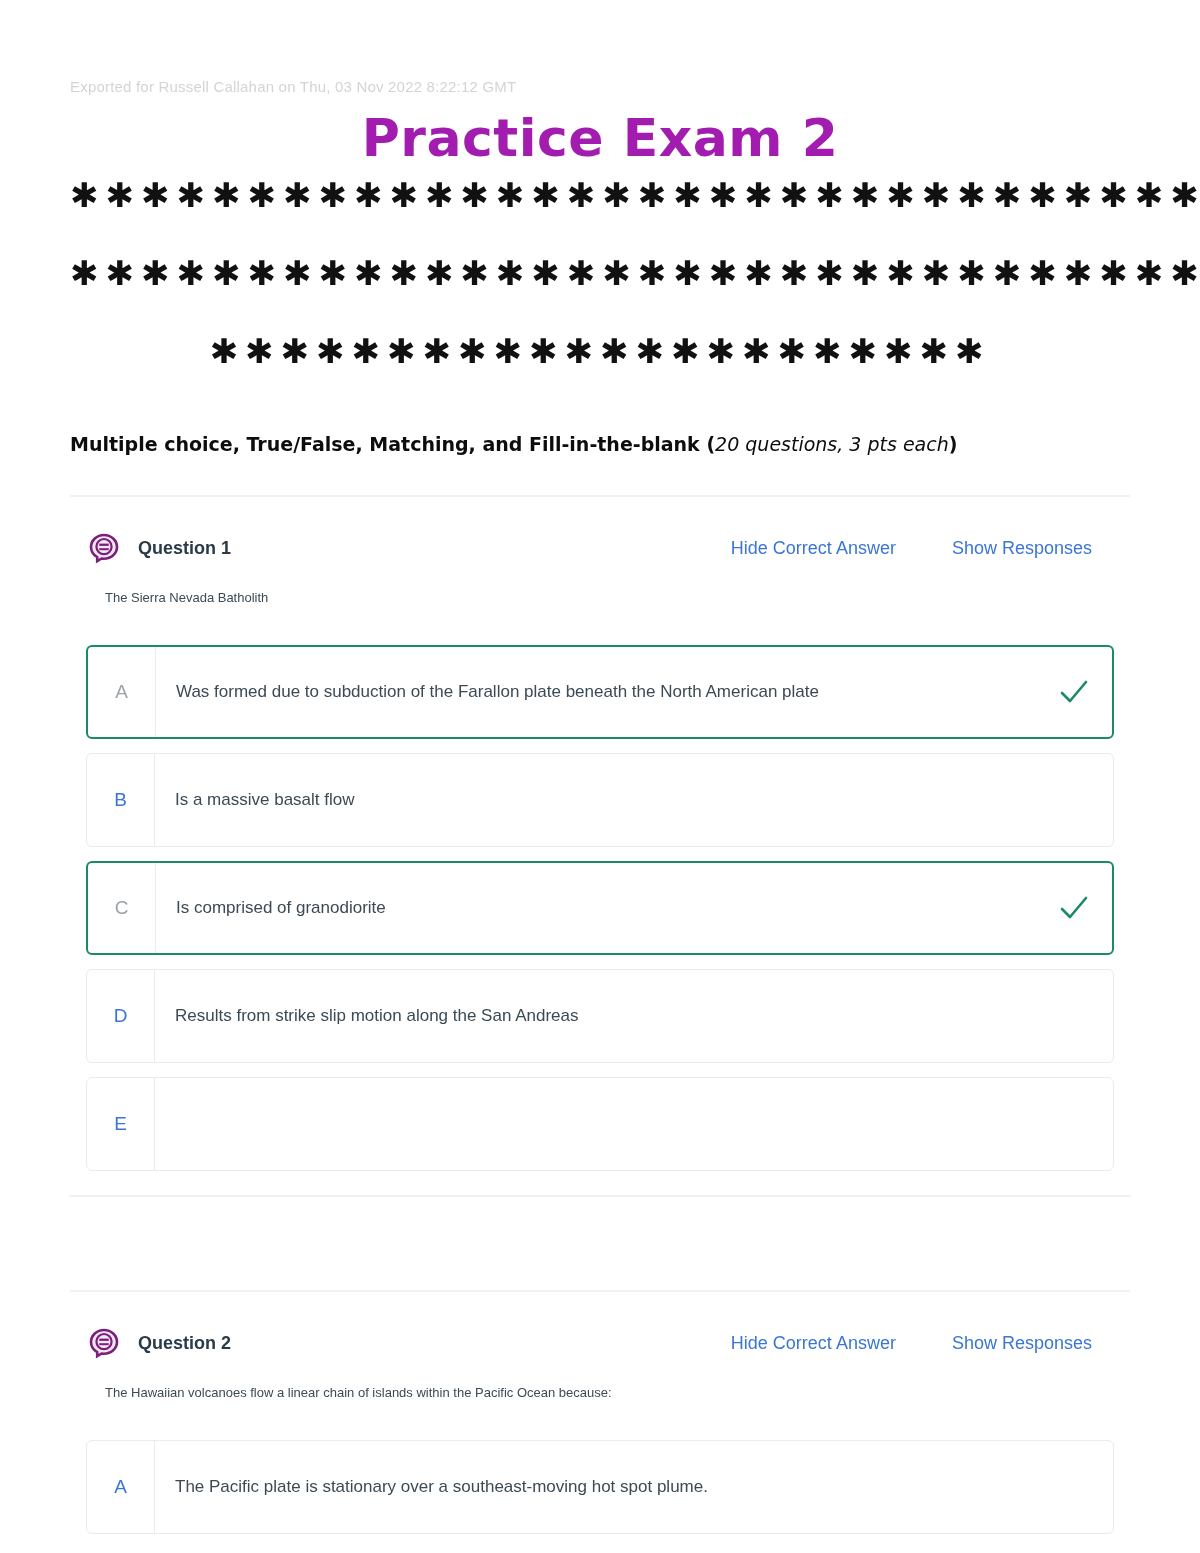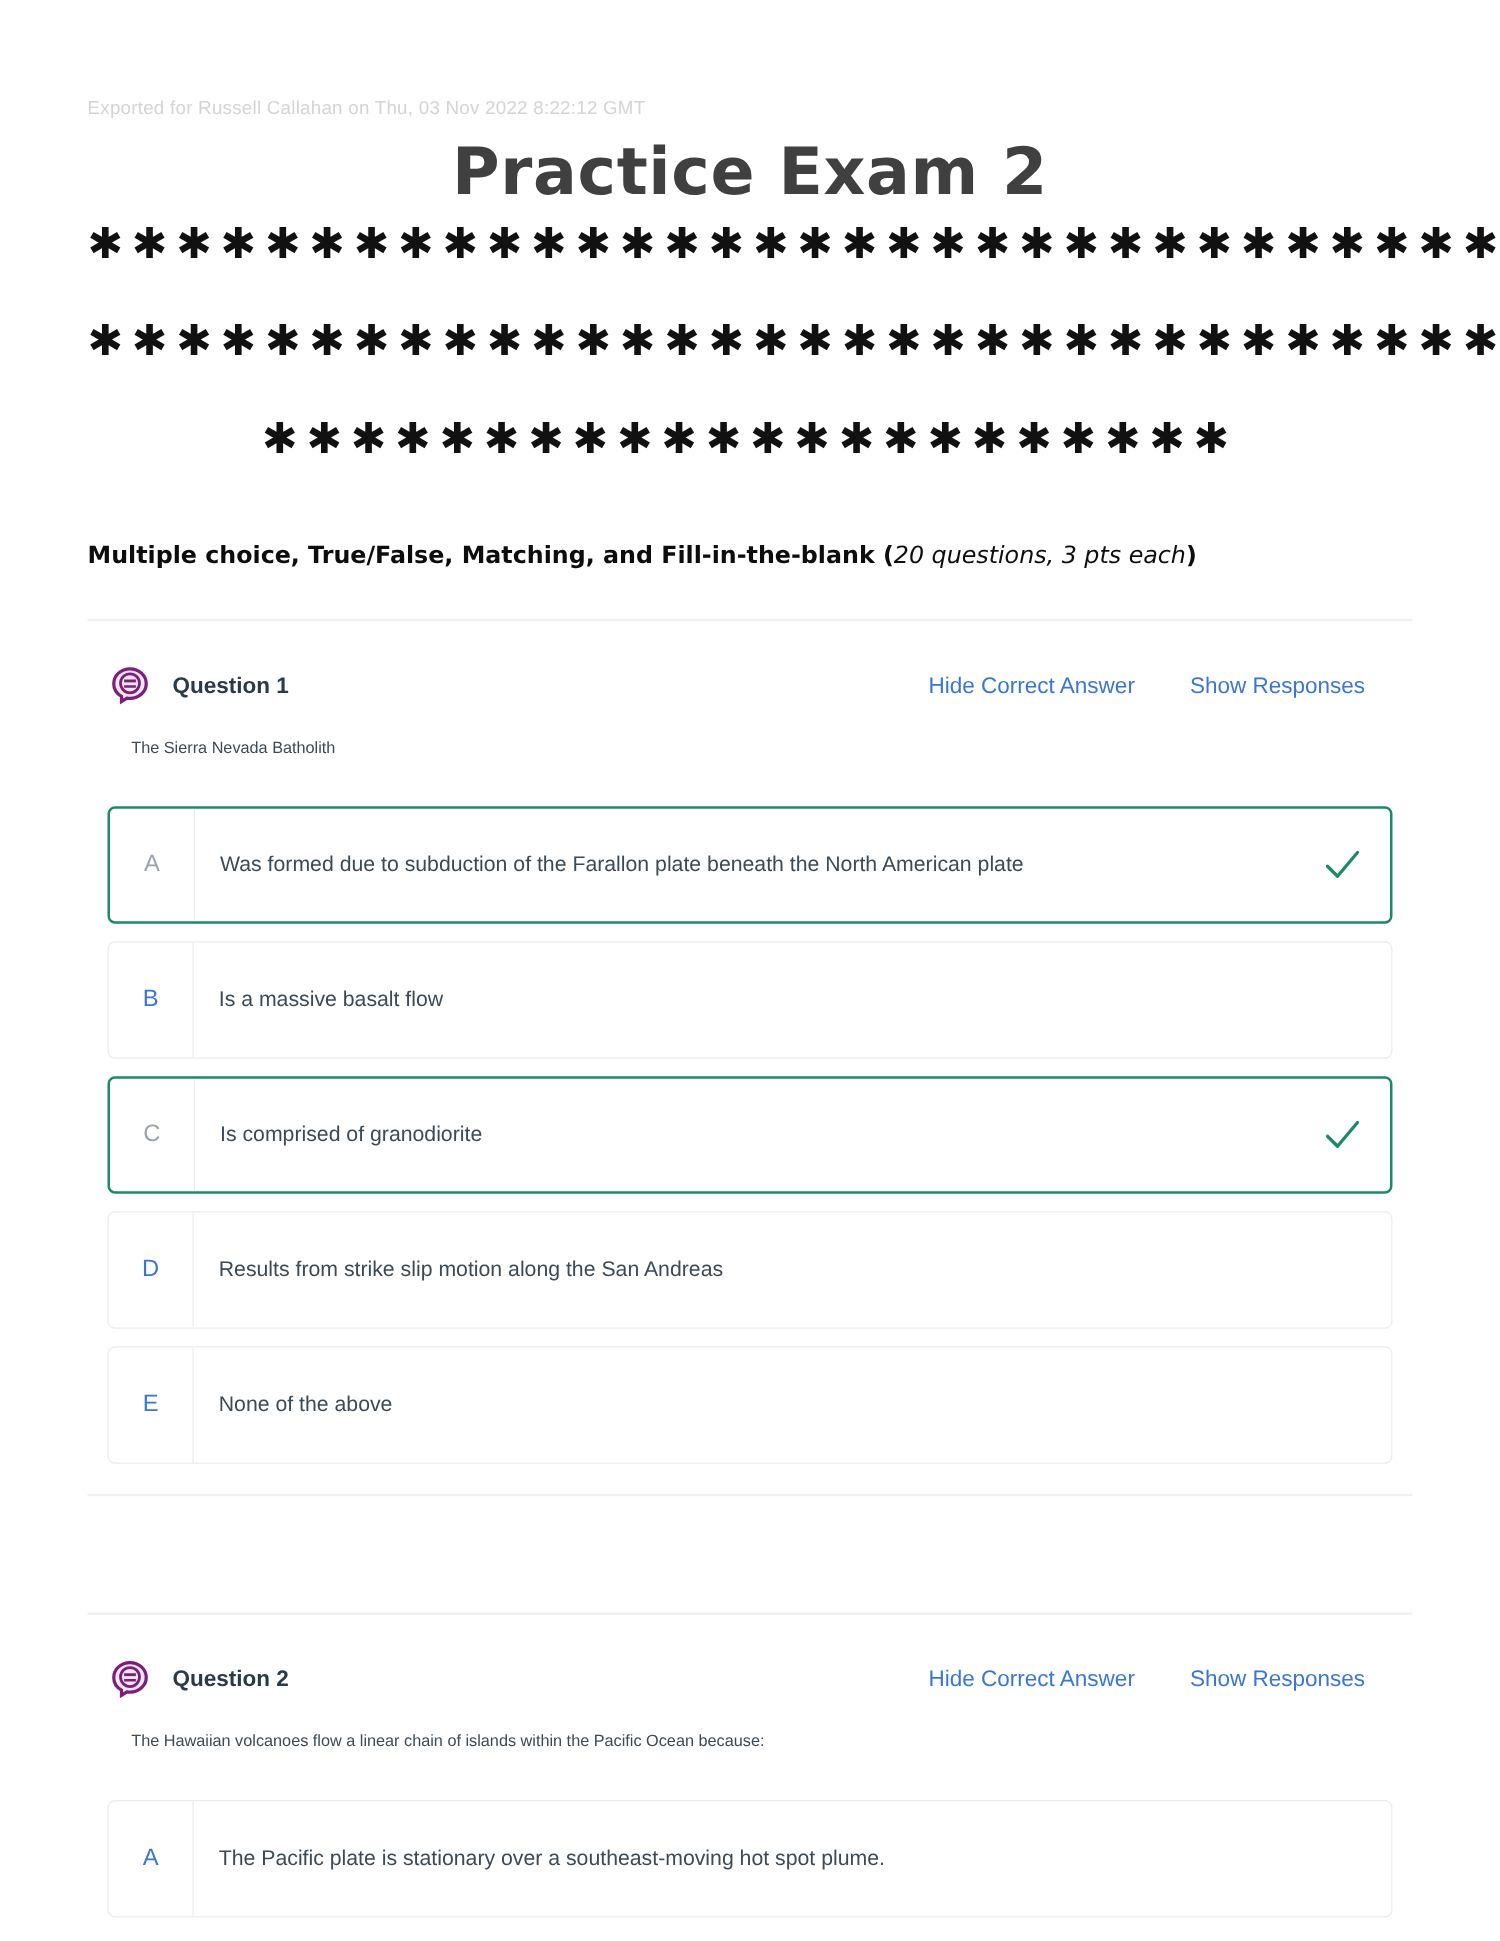--- a/index.html
+++ b/index.html
@@ -32,21 +32,21 @@
 
   
   .exam-title {
     position: absolute;
     top: 108px;
     left: 0;
     width: 1200px;
     text-align: center;
     font-size: 52px;
     font-weight: bold;
-    color: #404040;
+    color: #a21caf;
     letter-spacing: 0.5px;
     font-family: "DejaVu Sans", sans-serif;
   }
 
   
   .stars-block {
     position: absolute;
     top: 178px;
     left: 70px;
     width: 1060px;
@@ -113,21 +113,21 @@
   }
   .q-label {
     font-size: 18px;
     font-weight: 600;
     color: #2a3b47;
     font-family: "Liberation Sans", sans-serif;
   }
   .q-actions {
     display: flex;
     align-items: flex-end;
-    gap: 44px;
+    gap: 56px;
     padding-right: 20px;
   }
   .q-action-link {
     font-size: 18px;
     color: #3a76d4;
     cursor: pointer;
     white-space: nowrap;
     font-family: "Liberation Sans", sans-serif;
   }
 
@@ -258,21 +258,20 @@
       </div>
 
       <div class="answer-row">
         <div class="answer-letter">D</div>
         <div class="answer-text">Results from strike slip motion along the San Andreas</div>
         <div class="answer-check"></div>
       </div>
 
       <div class="answer-row">
         <div class="answer-letter">E</div>
-        <div class="answer-text">None of the above</div>
         <div class="answer-check"></div>
       </div>
 
     </div>
   </div>
 
   <div class="question-block" id="q2">
 
     <div class="q-header">
       <div class="q-header-left">

